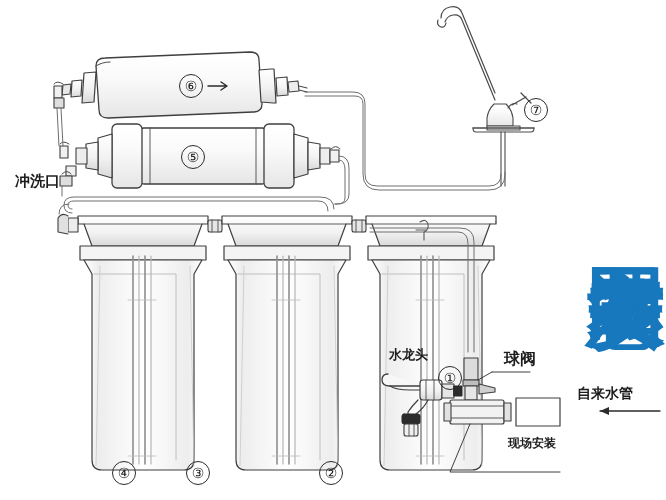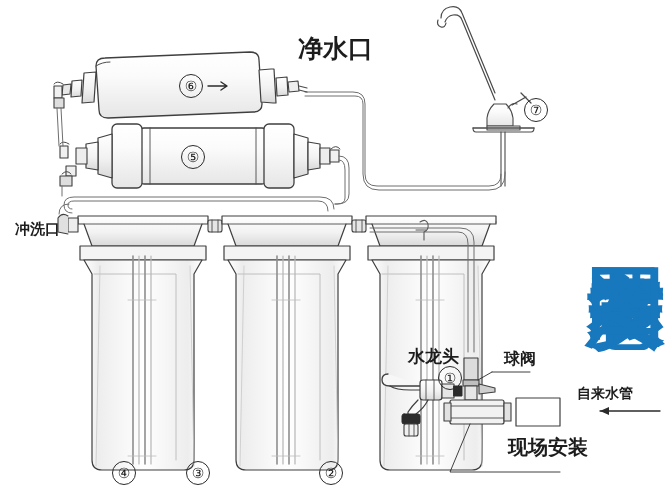--- a/index.html
+++ b/index.html
@@ -259,29 +259,28 @@
         <rect x="404" y="424" width="14" height="12" rx="2" fill="#f0f0f0" stroke="#3f3f3f" stroke-width="1.1"></rect>
         <line x1="409" y1="424" x2="409" y2="436" stroke-width="0.9"></line>
         <line x1="414" y1="424" x2="414" y2="436" stroke-width="0.9"></line>
       </g>
 
     </g>
   </svg>
 
   <div id="title">安装示意图</div>
 
-  <div class="lbl lbl-cn" style="left:298px;top:36px;font-size:25px;">净水口</div>
-
-  <div class="lbl lbl-cn" style="left:15px;top:174px;font-size:15px;margin-top:48px;">冲洗口</div>
-
-  <div class="lbl lbl-cn" style="left:408px;top:348px;font-size:17px;text-align:center;">水龙头</div>
+
+  <div class="lbl lbl-cn" style="left:15px;top:174px;font-size:15px;">冲洗口</div>
+
+  <div class="lbl lbl-cn" style="left:389px;top:348px;font-size:13px;text-align:center;">水龙头</div>
 
   <div class="lbl lbl-cn" style="left:504px;top:352px;font-size:16px;font-family:Liberation Mono, monospace;">球阀</div>
 
-  <div class="lbl lbl-cn" style="left:508px;top:437px;font-size:20px;">现场安装</div>
+  <div class="lbl lbl-cn" style="left:508px;top:437px;font-size:12px;">现场安装</div>
 
   <div class="lbl lbl-cn" style="left:577px;top:386px;font-size:14px;">自来水管</div>
 
   <div class="circnum" style="left:438px;top:366px;">①</div>
 
   <div class="circnum" style="left:319px;top:461px;">②</div>
 
   <div class="circnum" style="left:186px;top:461px;">③</div>
 
   <div class="circnum" style="left:112px;top:461px;">④</div>

